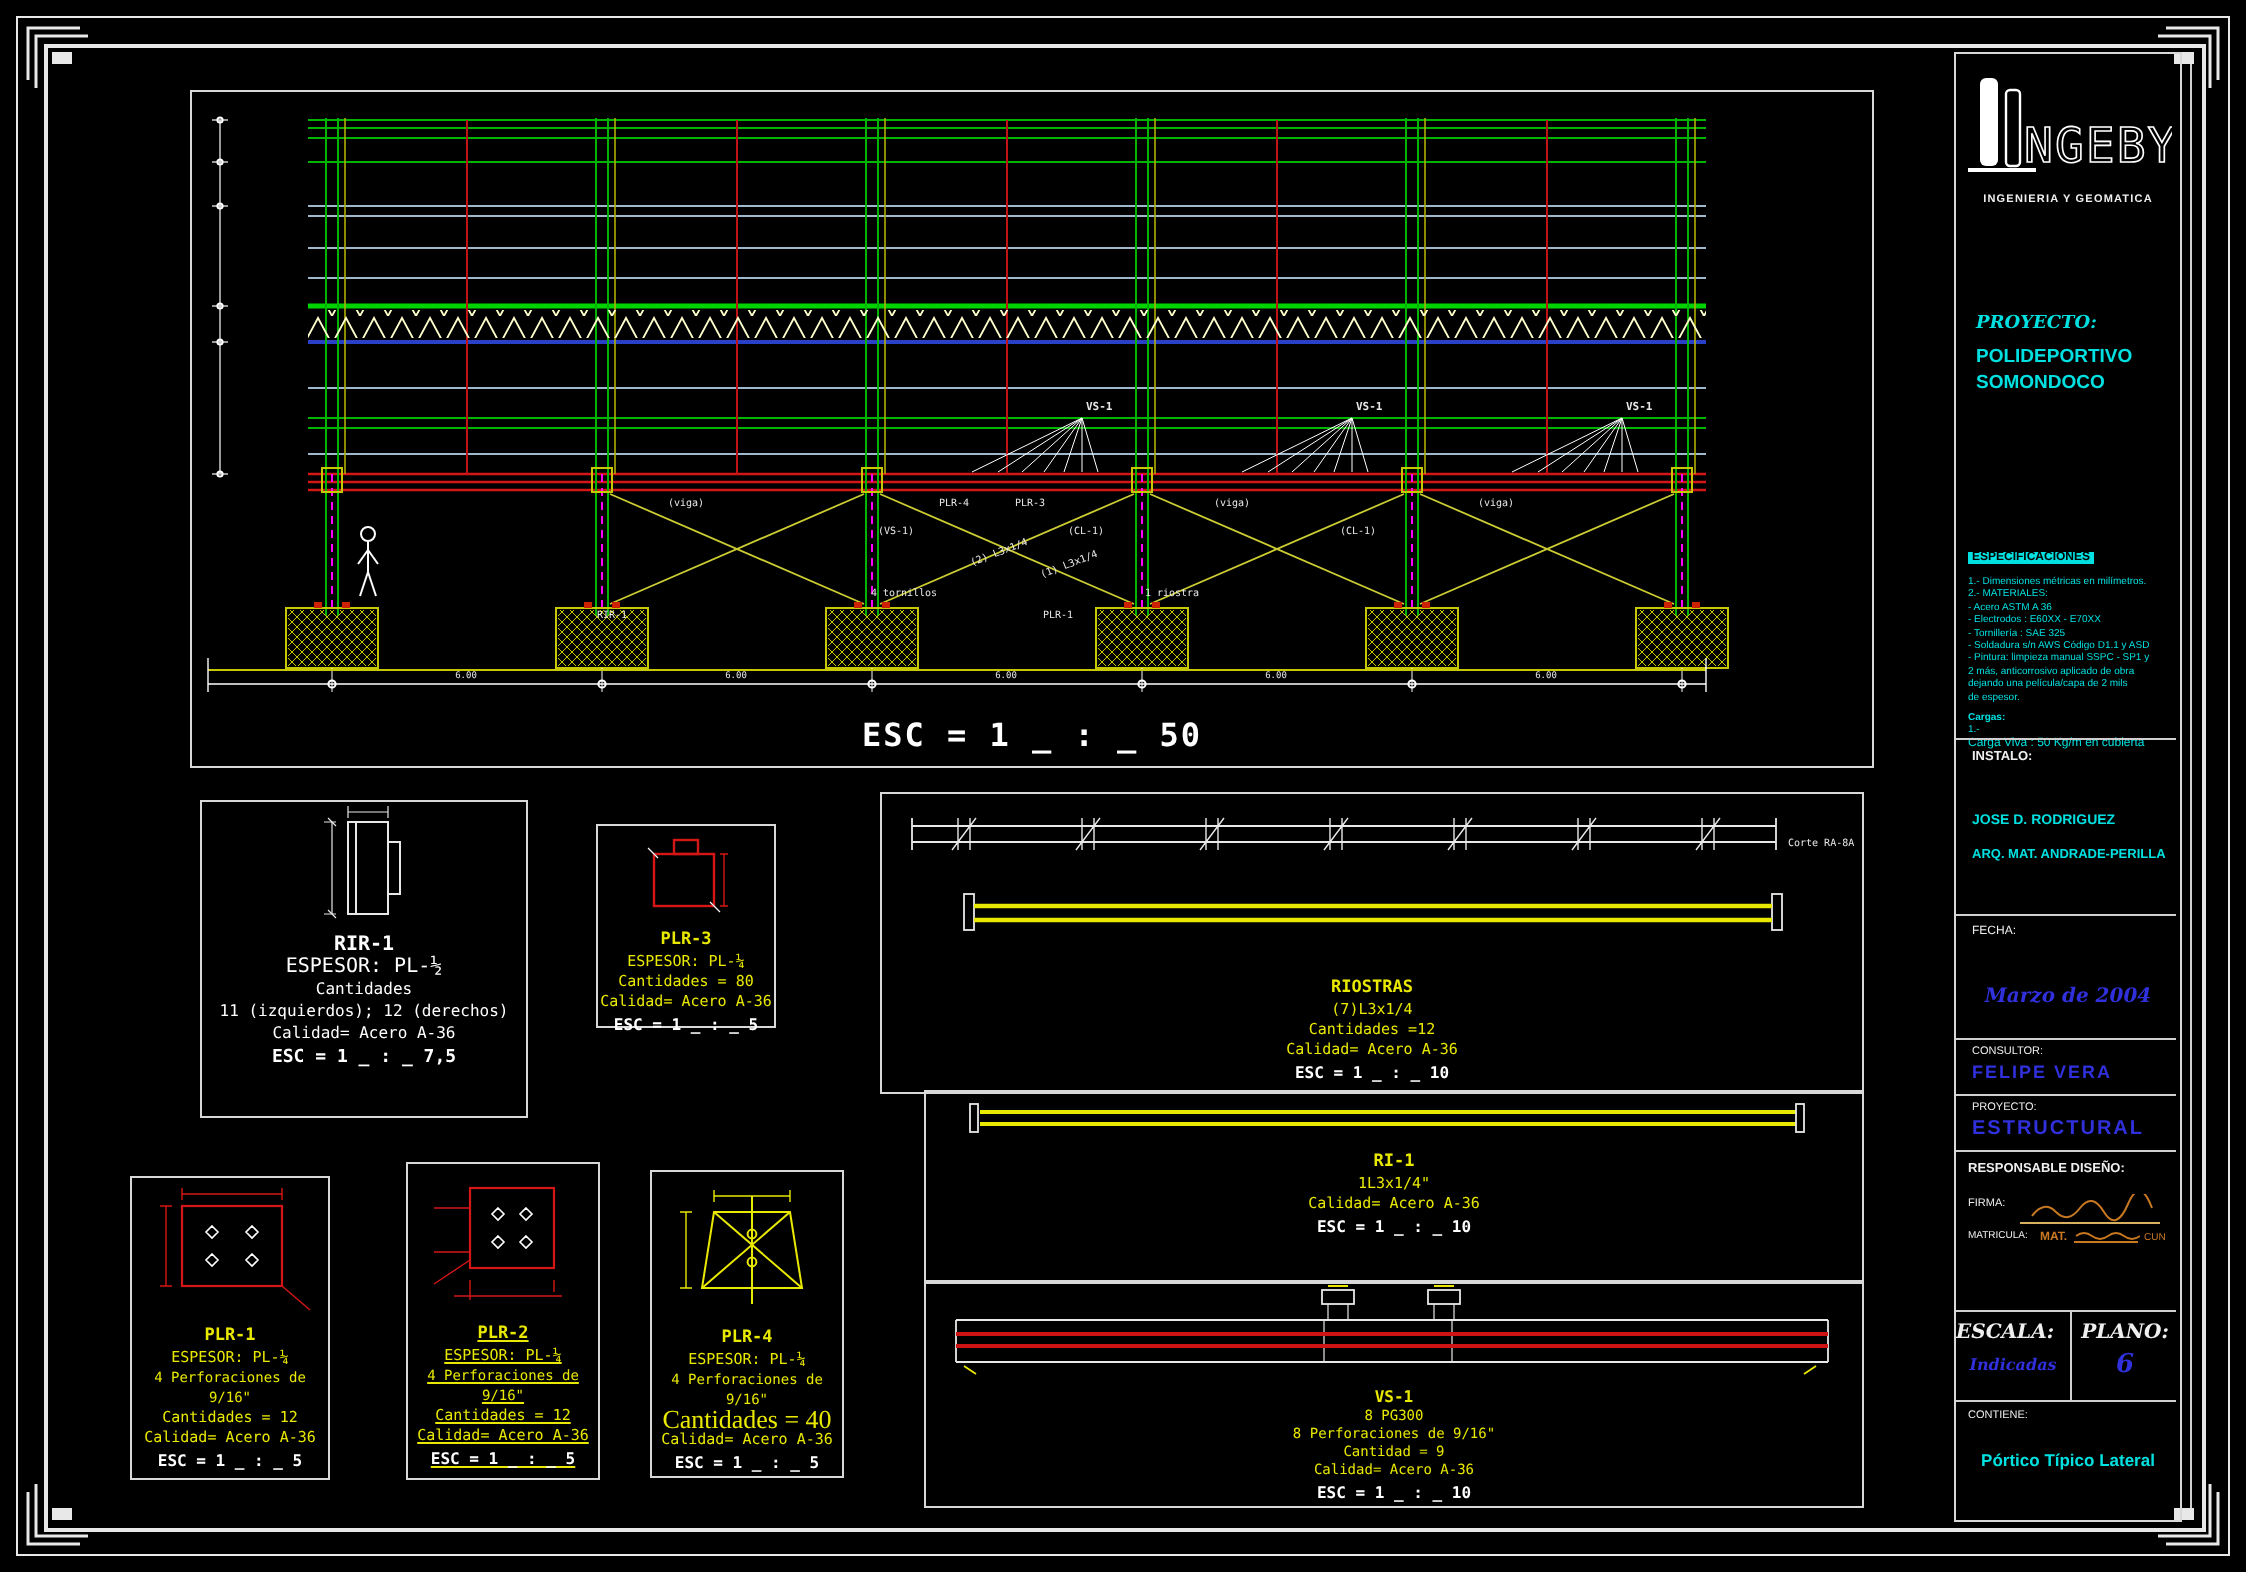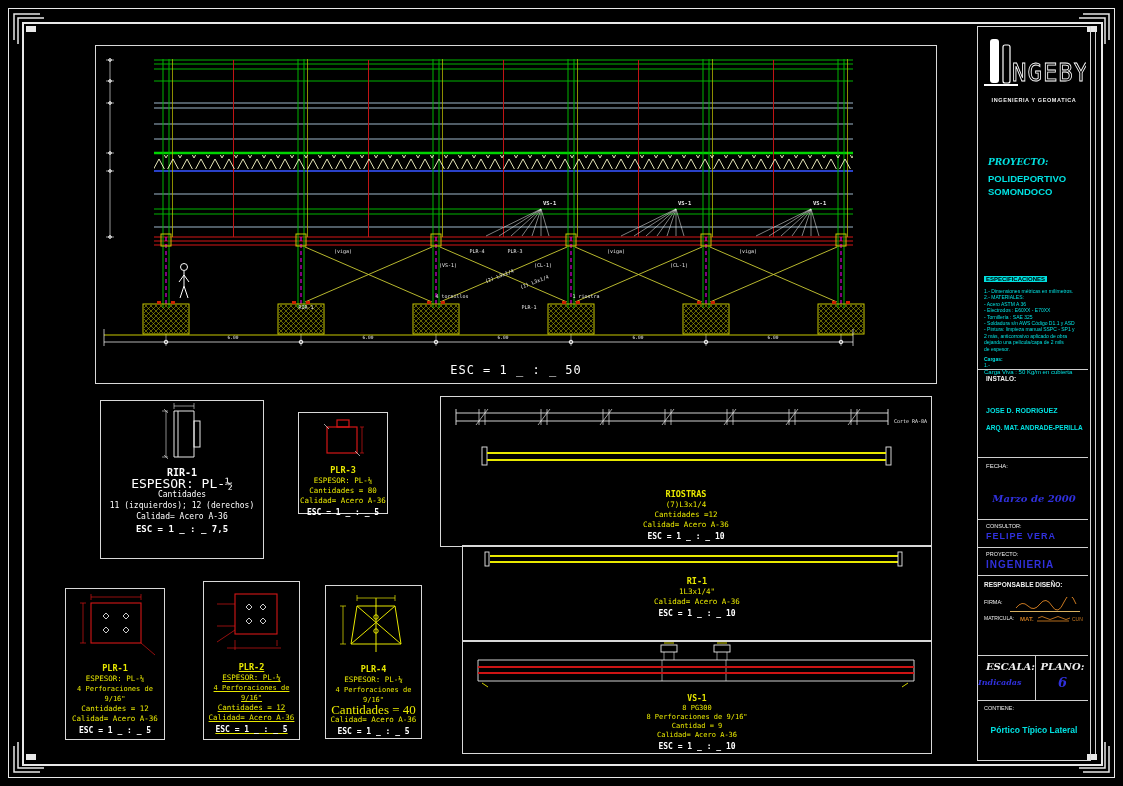--- a/index.html
+++ b/index.html
@@ -7,21 +7,21 @@
        font-family:"DejaVu Sans Mono", monospace;}
   .abs{position:absolute;}
   
   .frame-outer{left:8px;top:8px;width:1105px;height:768px;border:1px solid #e8e8e8;}
   .frame-inner{left:22px;top:22px;width:1077px;height:740px;border:2px solid #e8e8e8;}
   .vline-extra{left:1095px;top:26px;width:0;height:733px;border-left:1px solid #cfcfcf;}
   
   .elev{left:95px;top:45px;width:840px;height:337px;border:1px solid #d8d8d8;}
   .elev-title{left:0;right:0;bottom:6px;text-align:center;color:#fff;position:absolute;}
   .elev-title .t1{font-size:14px;font-weight:bold;letter-spacing:2px;}
-  .elev-title .t2{font-size:12px;font-weight:normal;letter-spacing:1px;}
+  .elev-title .t2{font-size:16px;font-weight:bold;letter-spacing:1px;}
   
   .dbox{border:1px solid #d8d8d8;color:#e8e800;text-align:center;}
   .dbox .dname{font-weight:bold;}
   .dline{line-height:11px;font-size:8px;}
   .desc{color:#fff;font-weight:bold;font-size:9px;margin-top:2px;}
   .white-box{color:#fff;}
   
   .sidebar{left:977px;top:26px;width:112px;height:733px;border:1px solid #d8d8d8;color:#00e0e0;
            font-family:"Liberation Sans", sans-serif;}
   .sb-div{left:0;width:110px;border-top:1px solid #cfcfcf;height:0;position:absolute;}
@@ -245,21 +245,21 @@
     <g stroke="#e8e8e8" fill="none" stroke-width="1">
       <path d="M72,10 h20 v46 h-20 z"></path>
         <path d="M76,10 v46"></path>
       <rect x="92" y="20" width="6" height="26"></rect>
       <path d="M64,10 v46 M60,10 h6 M60,56 h6" stroke-width="0.6"></path>
       <path d="M72,5 h20 M72,2 v6 M92,2 v6" stroke-width="0.6"></path>
       <path d="M62,8 l4,4 M62,54 l4,4" stroke-width="0.6"></path>
     </g>
   </svg>
   <div class="dline dname" style="font-size:10px;">RIR-1</div>
-  <div class="dline" style="font-size:13px;">ESPESOR: PL-½</div>
+  <div class="dline" style="font-size:10px;">ESPESOR: PL-½</div>
   <div class="dline">Cantidades</div>
   <div class="dline">11 (izquierdos); 12 (derechos)</div>
   <div class="dline">Calidad= Acero A-36</div>
   <div class="desc">ESC = 1 _ : _ 7,5</div>
 </div>
 
 <div class="abs dbox" style="left:298px;top:412px;width:88px;height:100px;">
   <svg width="86" height="48">
     <g stroke="#d41616" fill="none" stroke-width="1.2">
       <rect x="27" y="14" width="30" height="26"></rect>
@@ -439,47 +439,47 @@
     <div class="cy" style="font-size:6px;">Carga Viva : 50 Kg/m  en cubierta</div>
   </div>
 
   <div class="abs sb-div" style="top:342px;"></div>
   <div class="abs wh" style="left:8px;top:348px;font-size:6.5px;font-weight:bold;font-family:'Liberation Sans',sans-serif;">INSTALO:</div>
   <div class="abs cy" style="left:8px;top:380px;font-size:7px;font-weight:bold;">JOSE D. RODRIGUEZ</div>
   <div class="abs cy" style="left:8px;top:397px;font-size:6.5px;font-weight:bold;">ARQ. MAT. ANDRADE-PERILLA</div>
 
   <div class="abs sb-div" style="top:430px;"></div>
   <div class="abs wh" style="left:8px;top:436px;font-size:6px;">FECHA:</div>
-  <div class="abs bl serif-it" style="left:0;top:466px;width:112px;text-align:center;font-size:10px;">Marzo de 2000</div>
+  <div class="abs bl serif-it" style="left:0;top:466px;width:112px;text-align:center;font-size:10px;">Marzo de 2004</div>
 
   <div class="abs sb-div" style="top:492px;"></div>
   <div class="abs wh" style="left:8px;top:496px;font-size:5.5px;">CONSULTOR:</div>
   <div class="abs bl" style="left:8px;top:504px;font-size:9px;font-weight:bold;letter-spacing:1px;">FELIPE VERA</div>
 
   <div class="abs sb-div" style="top:520px;"></div>
   <div class="abs wh" style="left:8px;top:524px;font-size:5.5px;">PROYECTO:</div>
-  <div class="abs bl" style="left:8px;top:532px;font-size:10px;font-weight:bold;letter-spacing:1px;">INGENIERIA</div>
+  <div class="abs bl" style="left:8px;top:532px;font-size:10px;font-weight:bold;letter-spacing:1px;">ESTRUCTURAL</div>
 
   <div class="abs sb-div" style="top:548px;"></div>
   <div class="abs wh" style="left:6px;top:554px;font-size:6.5px;font-weight:bold;">RESPONSABLE  DISEÑO:</div>
   <div class="abs wh" style="left:6px;top:572px;font-size:5.5px;">FIRMA:</div>
   <div class="abs" style="left:32px;top:584px;width:70px;border-top:1px solid #d8b060;"></div>
   <svg class="abs" style="left:36px;top:570px;" width="66" height="14">
     <path d="M2,11 q6,-8 12,-2 t12,-2 t12,2 t12,-4 t12,2" stroke="#c87820" fill="none" stroke-width="1"></path>
   </svg>
   <div class="abs wh" style="left:6px;top:588px;font-size:5px;">MATRICULA:</div>
   <div class="abs or" style="left:42px;top:589px;font-size:6px;font-weight:bold;">MAT.</div>
   <svg class="abs" style="left:58px;top:588px;" width="34" height="9">
     <path d="M1,6 h32 M2,3 q4,-3 8,0 t8,0 t8,0 t8,0" stroke="#c87820" fill="none" stroke-width="0.9"></path>
   </svg>
   <div class="abs or" style="left:94px;top:589px;font-size:5px;">CUN</div>
 
   <div class="abs sb-div" style="top:628px;"></div>
   <div class="abs" style="left:57px;top:628px;height:45px;border-left:1px solid #cfcfcf;"></div>
-  <div class="abs wh serif-it" style="left:0;top:634px;width:57px;text-align:right;font-size:10px;">ESCALA:</div>
-  <div class="abs bl serif-it" style="left:0;top:650px;width:57px;font-size:8px;">Indicadas</div>
+  <div class="abs wh serif-it" style="left:0;top:634px;width:57px;text-align:left;font-size:10px;">ESCALA:</div>
+  <div class="abs bl serif-it" style="left:0;top:650px;width:57px;text-align:center;font-size:8px;">Indicadas</div>
   <div class="abs wh serif-it" style="left:57px;top:634px;width:55px;text-align:center;font-size:10px;">PLANO:</div>
   <div class="abs bl serif-it" style="left:57px;top:648px;width:55px;text-align:center;font-size:13px;">6</div>
 
   <div class="abs sb-div" style="top:673px;"></div>
   <div class="abs wh" style="left:6px;top:678px;font-size:5.5px;">CONTIENE:</div>
   <div class="abs cy" style="left:0;top:698px;width:112px;text-align:center;font-size:8.5px;font-weight:bold;">Pórtico Típico Lateral</div>
 </div>
 
 </body></html>

